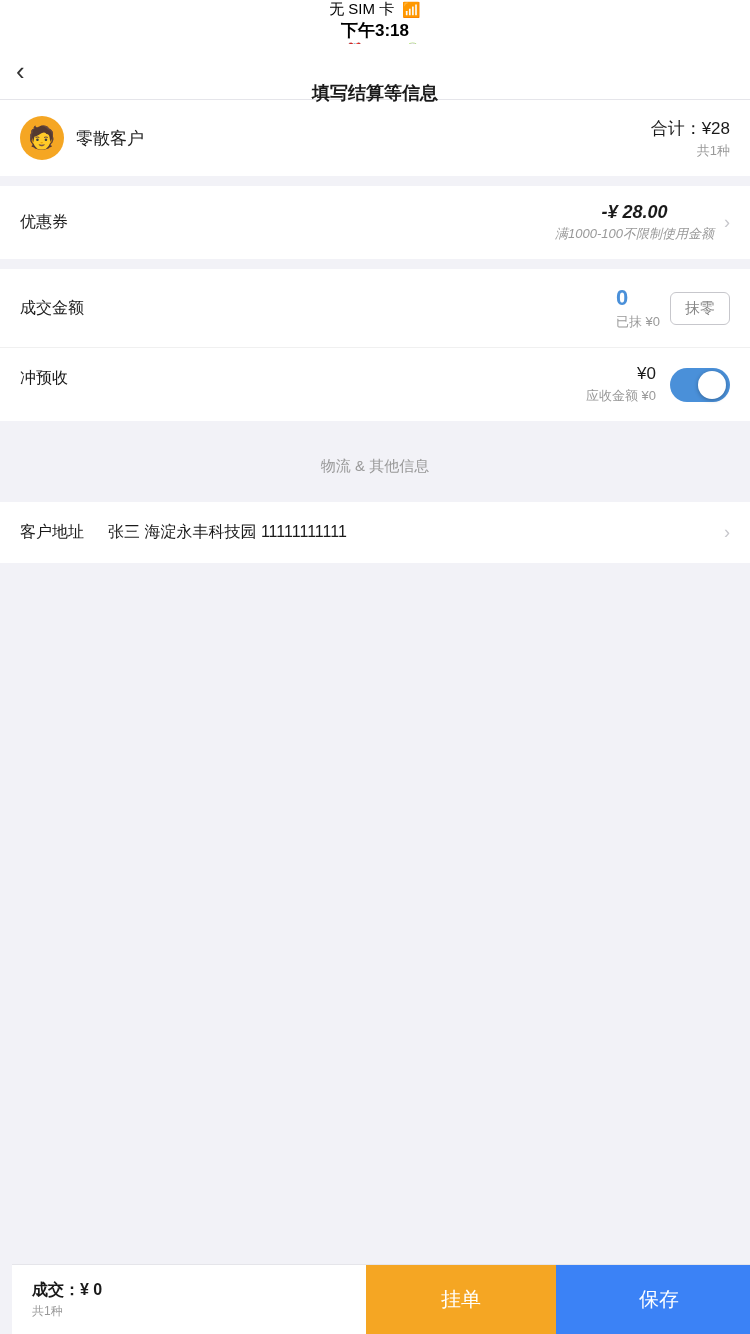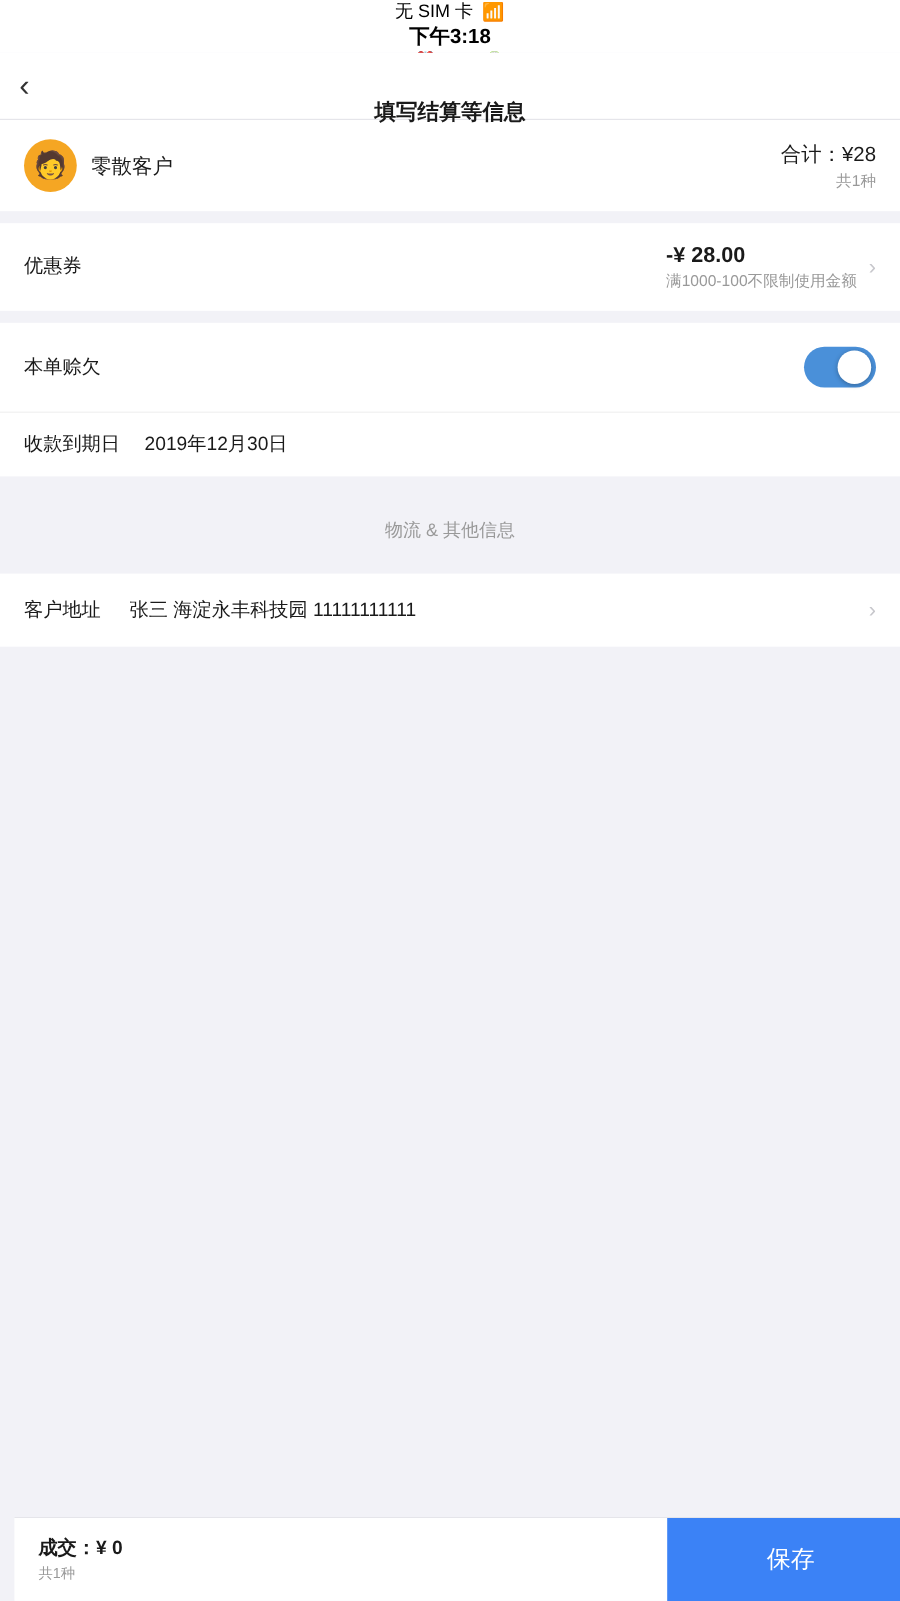--- a/index.html
+++ b/index.html
@@ -123,21 +123,22 @@
     .row-label {
       font-size: 16px;
       color: #1a1a1a;
     }
     .row-right {
       display: flex;
       align-items: center;
       gap: 10px;
     }
     .row-right-text {
-      text-align: left;
+      text-align: center;
+      font-style: italic;
     }
 
     
     .coupon-discount {
       font-size: 18px;
       font-weight: 600;
       color: #1a1a1a;
     }
     .coupon-desc {
       font-size: 13px;
@@ -386,33 +387,47 @@
       <div class="row-right">
         <div class="row-right-text">
           <div class="coupon-discount">-¥ 28.00</div>
           <div class="coupon-desc">满1000-100不限制使用金额</div>
         </div>
         <span class="chevron">›</span>
       </div>
     </div>
   </div>
 
-
   <div class="section-white">
-    <div class="debit-row">
-      <span class="debit-label">本单赊欠</span>
-      <div class="toggle">
-        <div class="toggle-knob"></div>
+
+    <div class="row">
+      <span class="row-label">成交金额</span>
+      <div class="row-right">
+        <div>
+          <div class="amount-value">0</div>
+          <div class="amount-sub">已抹  ¥0</div>
+        </div>
+        <button class="round-btn">抹零</button>
       </div>
     </div>
-    <div class="due-date-row">
-      <span class="due-date-label">收款到期日</span>
-      <span class="due-date-value" style="margin-left:16px;">2019年12月30日</span>
-    </div>
-  </div>
+
+    <div class="flush-row">
+      <span class="flush-label">冲预收</span>
+      <div class="flush-right">
+        <div class="flush-amounts">
+          <div class="flush-main">¥0</div>
+          <div class="flush-sub">应收金额 ¥0</div>
+        </div>
+        <div class="toggle">
+          <div class="toggle-knob"></div>
+        </div>
+      </div>
+    </div>
+  </div>
+
 
   <div class="logistics-section">
     <div style="display:flex;align-items:center;gap:10px;flex-direction:column;">
       <div style="flex:1;height:1px;background:#d0d0d5;"></div>
       <span class="logistics-label">物流 &amp; 其他信息</span>
       <div style="flex:1;height:1px;background:#d0d0d5;"></div>
     </div>
   </div>
 
   <div class="address-section">
@@ -427,14 +442,15 @@
 
 </div>
 
 <div class="bottom-bar">
   <div class="bottom-summary">
     <div class="bottom-deal">
       <span>成交：</span><span>¥ 0</span>
     </div>
     <div class="bottom-count">共1种</div>
   </div>
+  <div class="btn-hangup">挂单</div>
   <div class="btn-save">保存</div>
 </div>
 
 </body></html>

